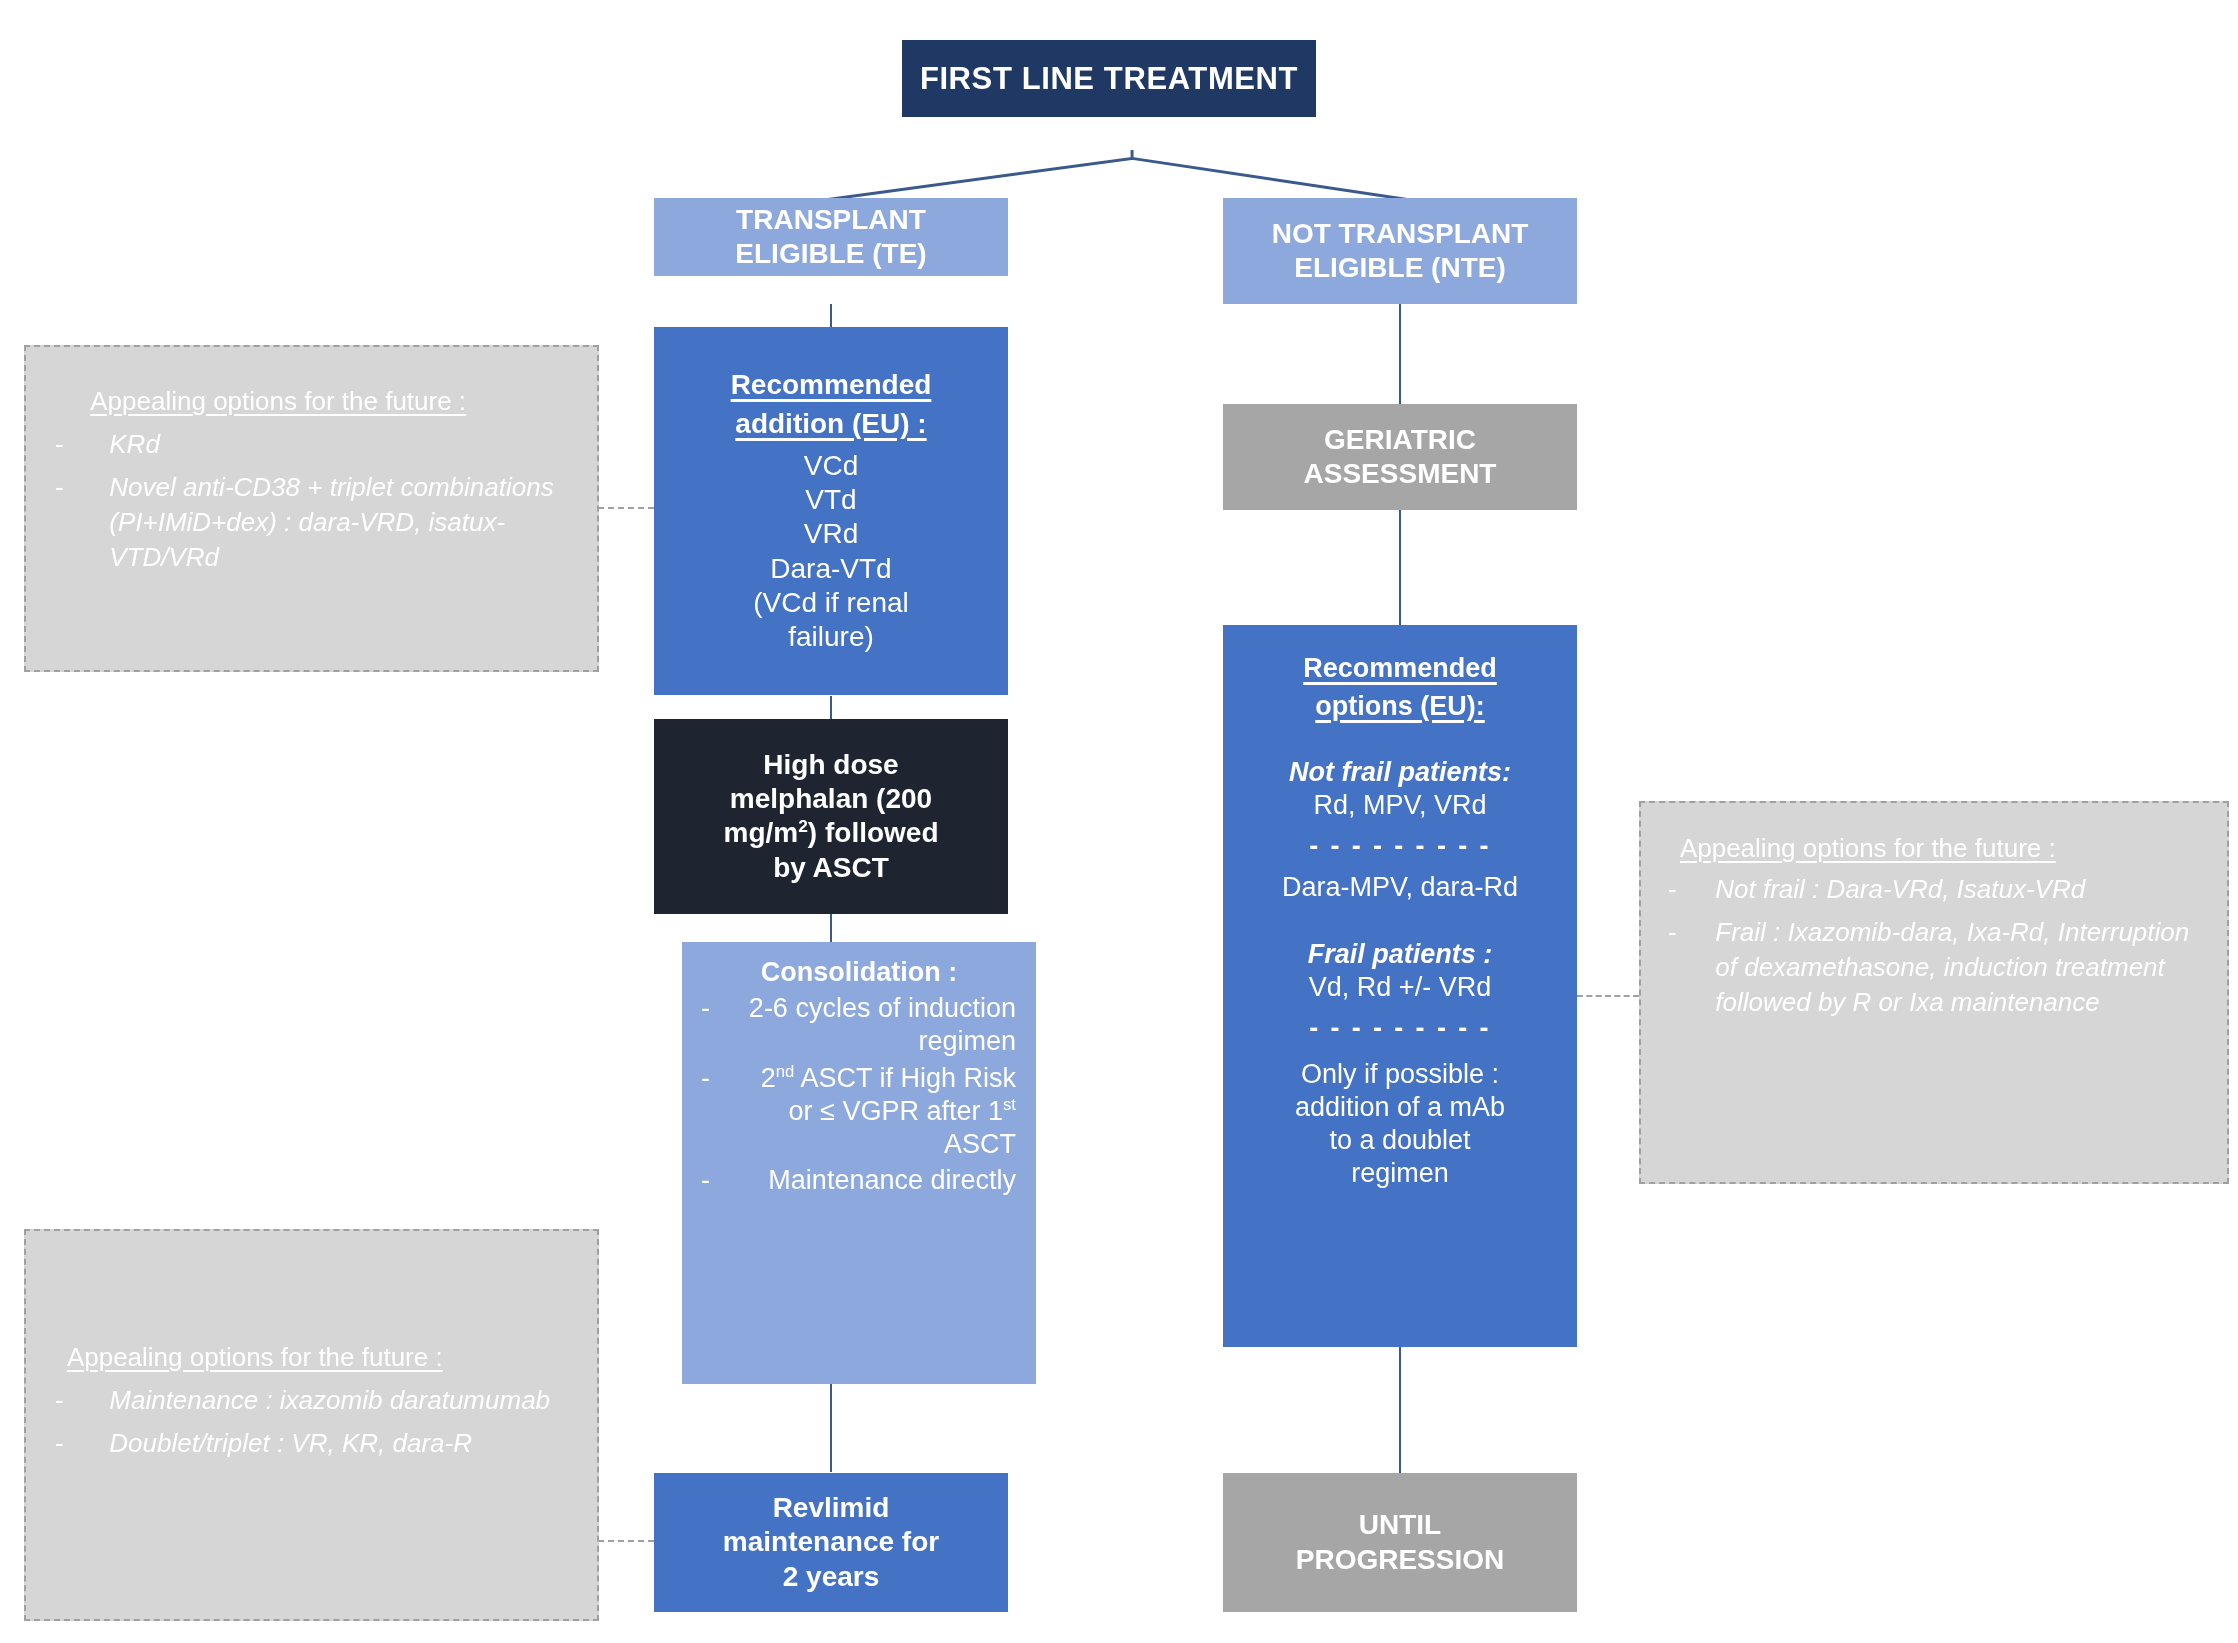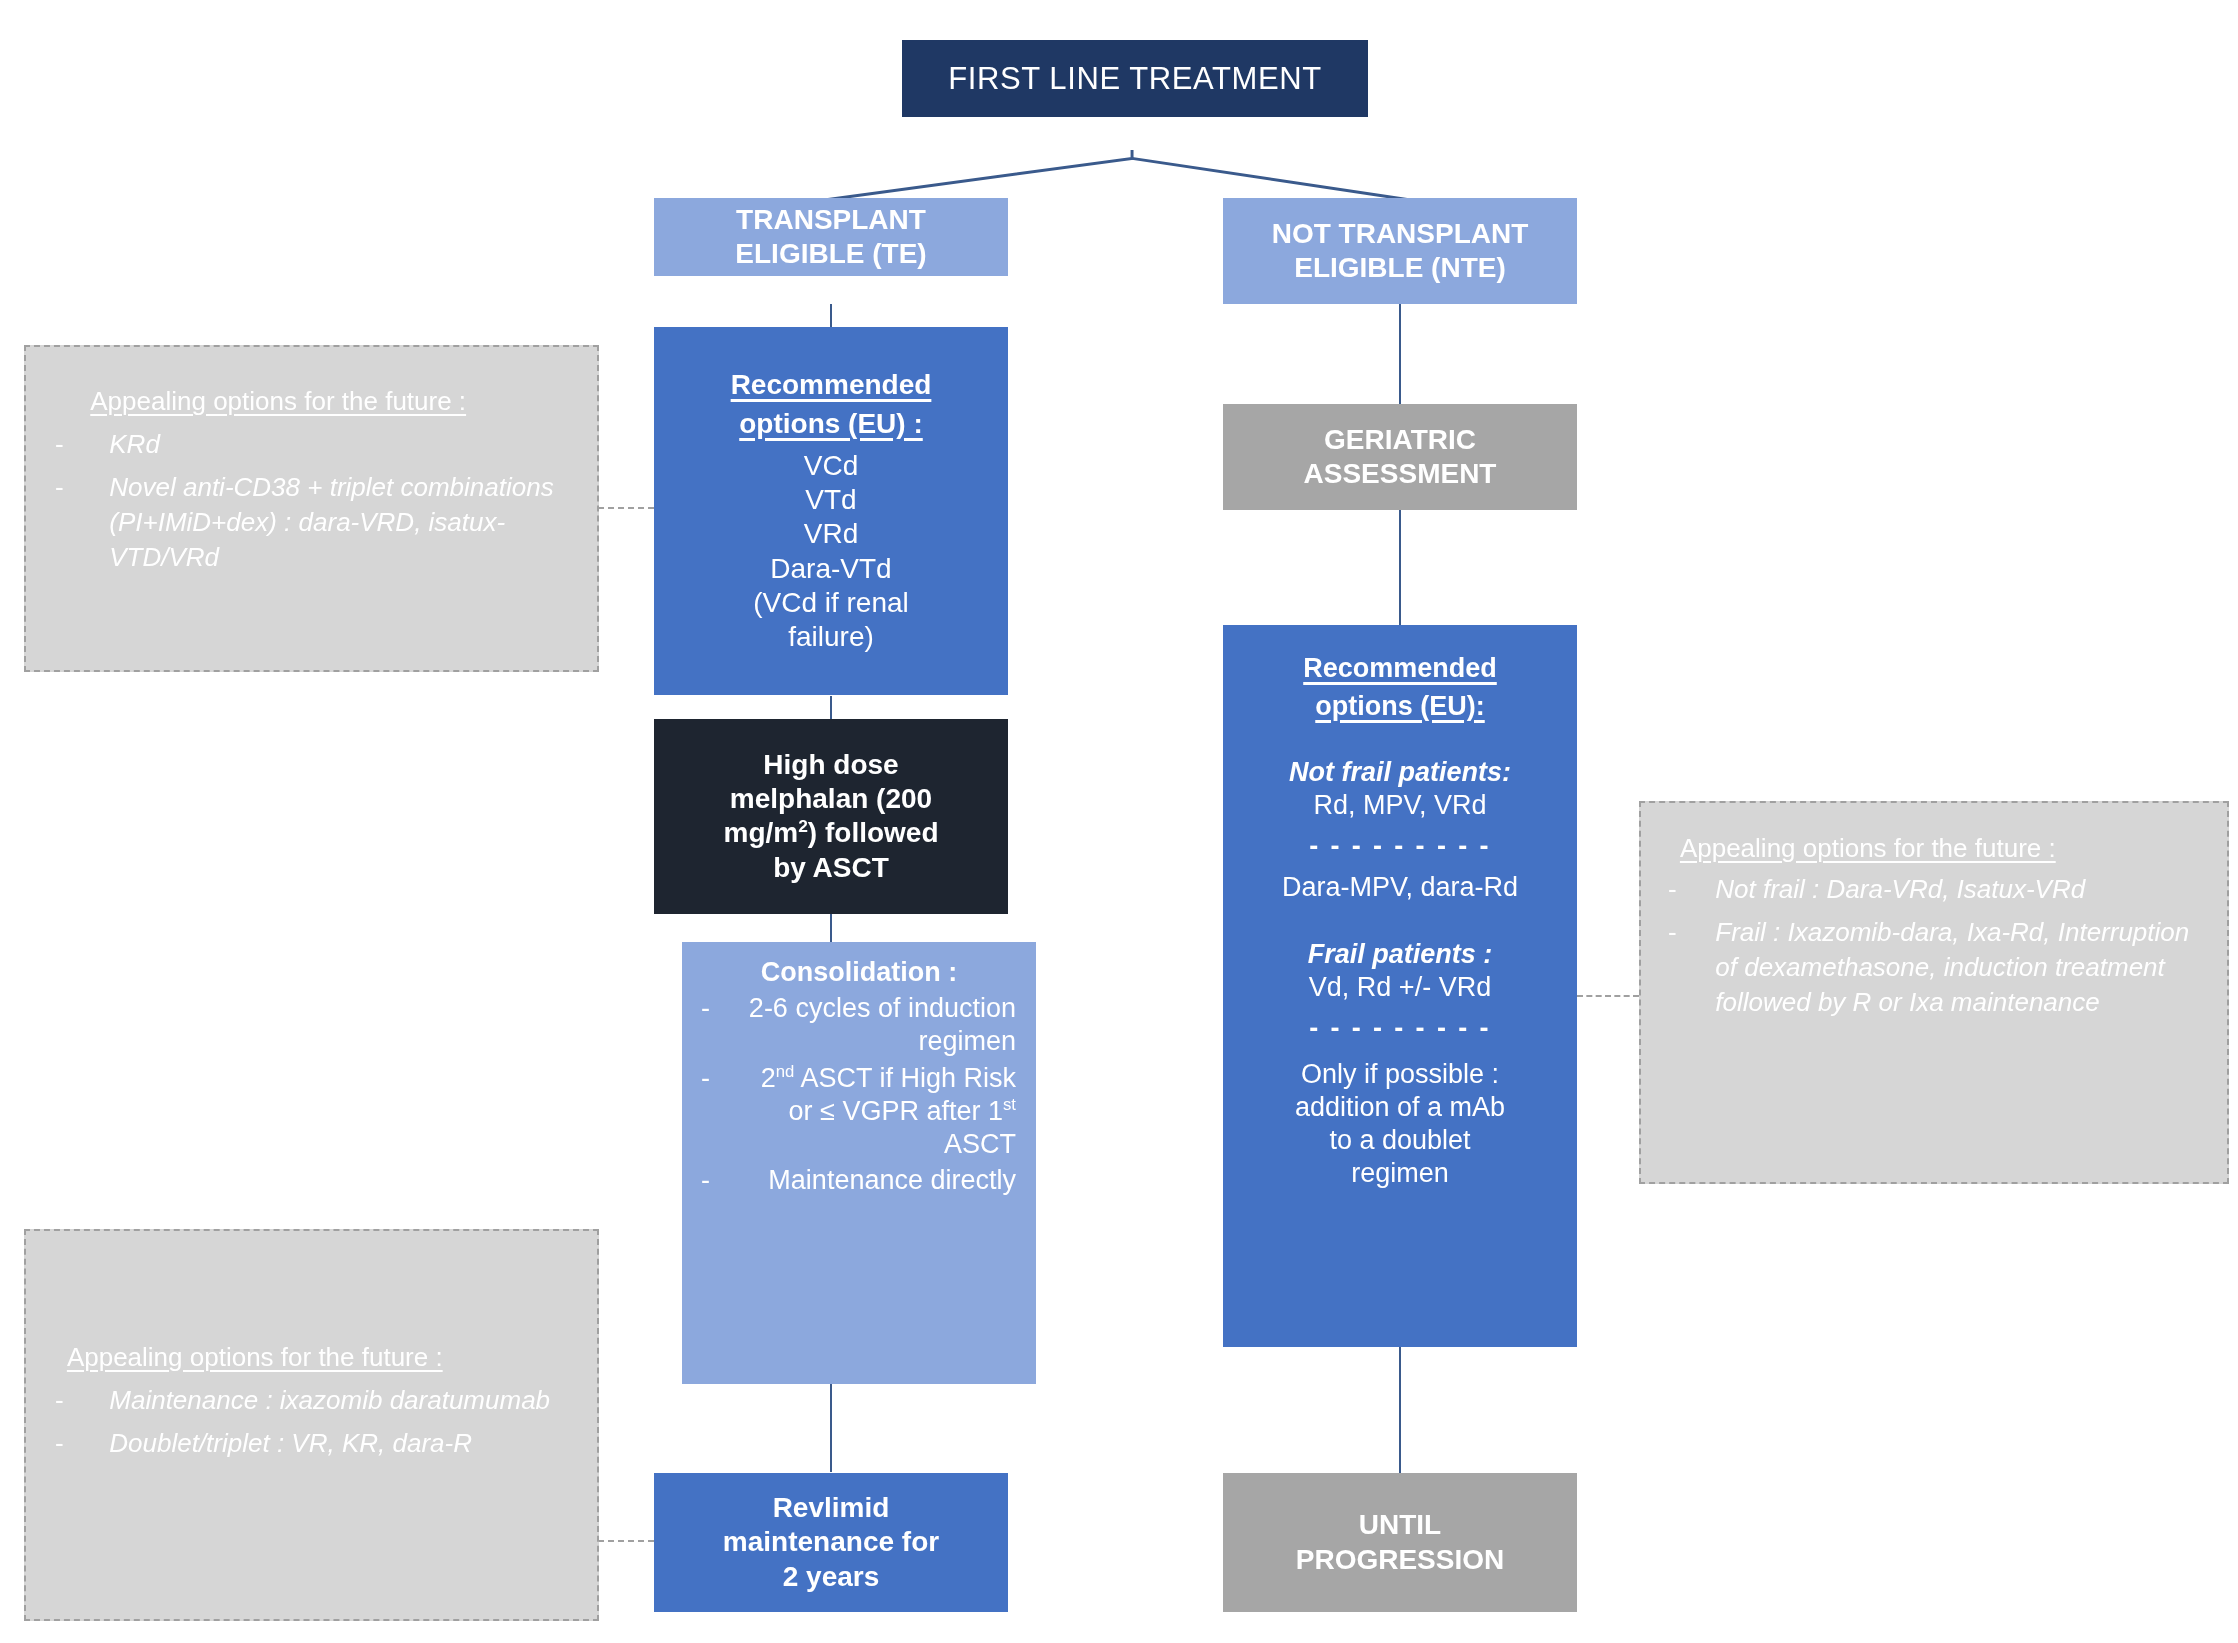--- a/index.html
+++ b/index.html
@@ -117,33 +117,33 @@
 </head>
 <body>
 
 <div id="canvas">
 
   <svg class="diag" style="left:619px; top:150px; width:1032px; height:71px;" viewBox="0 0 1750 120">
     <polyline points="870,0 870,14 345,85" fill="none" stroke="#3A5A8C" stroke-width="5"></polyline>
     <polyline points="870,14 1345,85" fill="none" stroke="#3A5A8C" stroke-width="5"></polyline>
   </svg>
 
-  <div class="box navy" style="left:902px; top:40px; width:466px; height:77px; font-size:31px; font-weight:normal; letter-spacing:0.6px;">
+  <div class="box navy" style="left:902px; top:40px; width:414px; height:77px; font-size:31px; font-weight:bold; letter-spacing:0.6px;">
     <span>FIRST LINE TREATMENT</span>
   </div>
 
   <div class="box lt" style="left:654px; top:198px; width:354px; height:78px; font-size:28px; font-weight:bold;">
     <span>TRANSPLANT</span>
     <span>ELIGIBLE (TE)</span>
   </div>
   <div class="line vline" style="left:830px; top:304px; height:23.6px;"></div>
 
   <div class="box med" style="left:654px; top:327px; width:354px; height:368px; font-size:28px;">
     <span class="hdr-ul">Recommended</span>
-    <span class="hdr-ul" style="margin-top:4.7px;">options (EU) :</span>
+    <span class="hdr-ul" style="margin-top:4.7px;">addition (EU) :</span>
     <span style="margin-top:8.3px;">VCd</span>
     <span>VTd</span>
     <span>VRd</span>
     <span>Dara-VTd</span>
     <span>(VCd if renal</span>
     <span>failure)</span>
   </div>
   <div class="line vline" style="left:830px; top:696px; height:23.6px;"></div>
 
   <div class="box dark" style="left:654px; top:719px; width:354px; height:195px; font-size:28px; font-weight:bold;">

